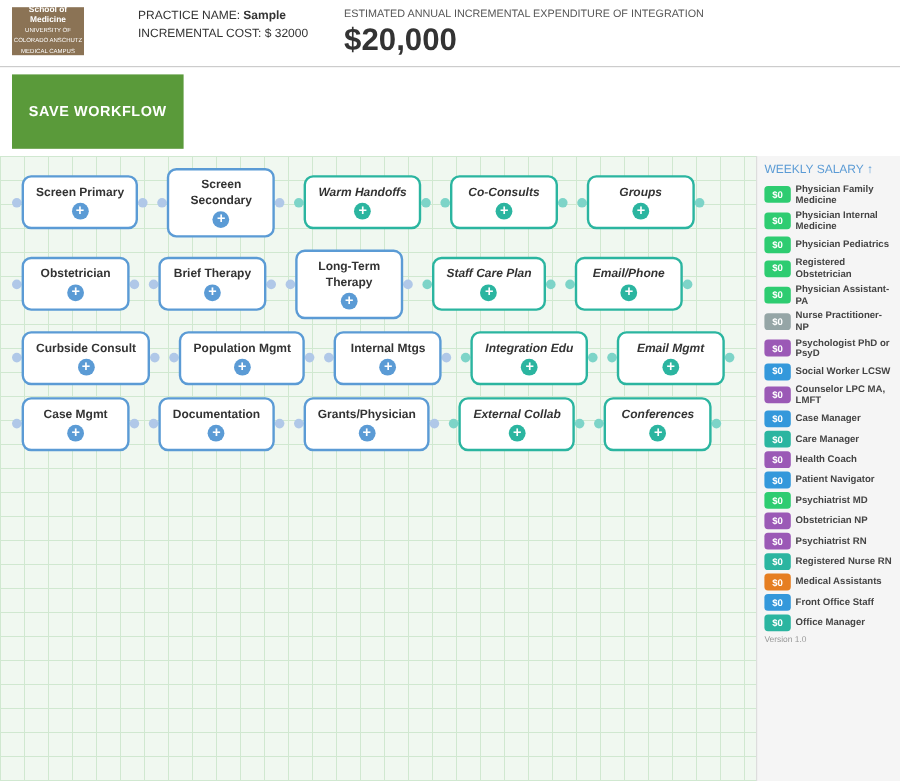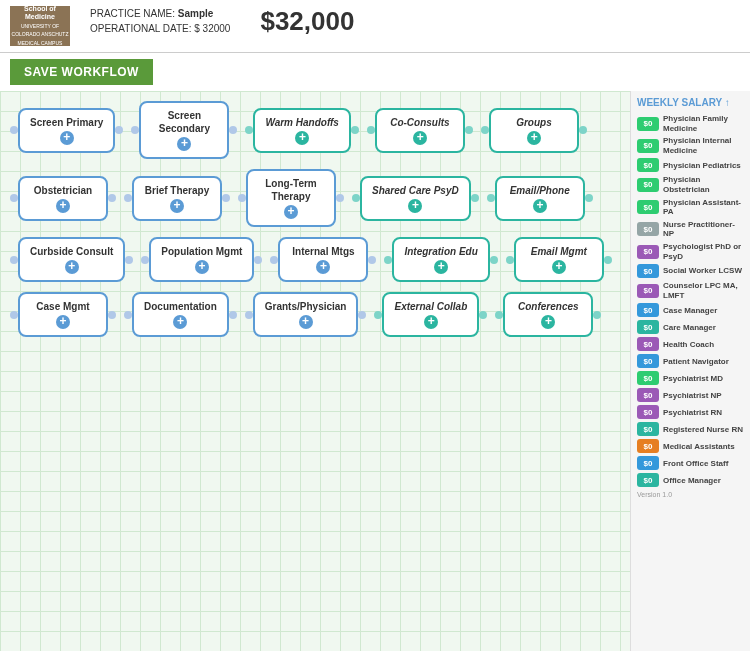--- a/index.html
+++ b/index.html
@@ -2,27 +2,27 @@
 <html><head>
   <meta charset="utf-8">
   <style>
     * { box-sizing: border-box; margin: 0; padding: 0; }
     body { font-family: Arial, sans-serif; font-size: 11px; background: #fff; width: 750px; height: 651px; overflow: hidden; }
 
     #header { display: flex; align-items: flex-start; padding: 6px 10px; border-bottom: 1px solid #ccc; background: #fff; }
     #logo-area { display: flex; align-items: center; margin-right: 20px; }
     #logo-box { width: 60px; height: 40px; background: #8B7355; display: flex; align-items: center; justify-content: center; font-size: 8px; color: white; font-weight: bold; line-height: 1.1; text-align: center; }
     #practice-info { margin-right: 30px; }
-    #practice-info p { font-size: 10px; color: #333; line-height: 1.5; }
+    #practice-info p { font-size: 10px; color: #333; line-height: 1.5; margin-left: 25px; }
     #practice-info .pname { font-weight: bold; }
     #cost-info { }
     #cost-info .label { font-size: 9px; color: #555; line-height: 1.3; }
     #cost-info .amount { font-size: 26px; font-weight: bold; color: #333; }
 
-    #save-btn { display: inline-block; background: #5A9A3A; color: white; padding: 6px 14px; font-size: 12px; font-weight: bold; cursor: pointer; border: none; margin: 6px 10px; letter-spacing: 0.5px; }
+    #save-btn { display: inline-block; background: #5A9A3A; color: white; padding: 24px 14px; font-size: 12px; font-weight: bold; cursor: pointer; border: none; margin: 6px 10px; letter-spacing: 0.5px; }
 
     #main { display: flex; height: calc(651px - 85px); }
 
     #canvas-area { flex: 1; background-image: 
       linear-gradient(to right, #d0e8d0 1px, transparent 1px),
       linear-gradient(to bottom, #d0e8d0 1px, transparent 1px);
       background-size: 20px 20px;
       background-color: #f0f8f0;
       padding: 10px;
       overflow: hidden;
@@ -57,21 +57,21 @@
       color: white;
       font-size: 12px;
       line-height: 12px;
       text-align: center;
       margin: 2px auto 0;
       cursor: pointer;
     }
     .wf-node.teal .plus-btn { background: #2bb5a0; }
 
     #sidebar { width: 120px; background: #f5f5f5; border-left: 1px solid #ddd; padding: 6px; overflow-y: auto; }
-    #sidebar-title { font-size: 10px; font-weight: bold; color: #333; margin-bottom: 6px; text-align: left; }
+    #sidebar-title { font-size: 10px; font-weight: normal; color: #333; margin-bottom: 6px; text-align: left; }
     #sidebar-title span { color: #5b9bd5; }
 
     .salary-item { display: flex; align-items: center; margin-bottom: 3px; }
     .salary-badge {
       min-width: 22px;
       height: 14px;
       border-radius: 3px;
       font-size: 8px;
       color: white;
       font-weight: bold;
@@ -109,26 +109,27 @@
     <div id="logo-box">
       <span style="font-size:7px; text-align:center; line-height:1.2;">School of Medicine<br><span style="font-size:5px; font-weight:normal;">UNIVERSITY OF COLORADO ANSCHUTZ MEDICAL CAMPUS</span></span>
     </div>
   </div>
   <div id="practice-info">
     <p>
       <span>PRACTICE NAME:</span>
       <span class="pname">Sample</span>
     </p>
     <p>
-      <span>OPERATIONAL DATE:</span>
+      <span>INCREMENTAL COST:</span>
       <span>$ 32000</span>
     </p>
   </div>
   <div id="cost-info">
-    <div class="amount">$32,000</div>
+    <div class="label">ESTIMATED ANNUAL INCREMENTAL EXPENDITURE OF INTEGRATION</div>
+    <div class="amount">$20,000</div>
   </div>
 </div>
 
 <button id="save-btn">SAVE WORKFLOW</button>
 
 <div id="main">
   <div id="canvas-area">
 
     <div class="workflow-row">
       <div class="wf-node-wrap">
@@ -194,21 +195,21 @@
         <div class="node-handle"></div>
         <div class="wf-node blue">
           <span>Long-Term<br>Therapy</span>
           <span class="plus-btn">+</span>
         </div>
         <div class="node-handle"></div>
       </div>
       <div class="wf-node-wrap">
         <div class="node-handle teal"></div>
         <div class="wf-node teal">
-          <span>Shared Care PsyD</span>
+          <span>Staff Care Plan</span>
           <span class="plus-btn" style="background:#2bb5a0;">+</span>
         </div>
         <div class="node-handle teal"></div>
       </div>
       <div class="wf-node-wrap">
         <div class="node-handle teal"></div>
         <div class="wf-node teal">
           <span>Email/Phone</span>
           <span class="plus-btn" style="background:#2bb5a0;">+</span>
         </div>
@@ -316,21 +317,21 @@
         <div class="salary-item">
     <span class="salary-badge" style="background:#2ecc71">$0</span>
     <span class="salary-name">Physician Internal Medicine</span>
   </div>
         <div class="salary-item">
     <span class="salary-badge" style="background:#2ecc71">$0</span>
     <span class="salary-name">Physician Pediatrics</span>
   </div>
         <div class="salary-item">
     <span class="salary-badge" style="background:#2ecc71">$0</span>
-    <span class="salary-name">Physician Obstetrician</span>
+    <span class="salary-name">Registered Obstetrician</span>
   </div>
         <div class="salary-item">
     <span class="salary-badge" style="background:#2ecc71">$0</span>
     <span class="salary-name">Physician Assistant-PA</span>
   </div>
         <div class="salary-item">
     <span class="salary-badge" style="background:#95a5a6">$0</span>
     <span class="salary-name">Nurse Practitioner-NP</span>
   </div>
         <div class="salary-item">
@@ -360,21 +361,21 @@
         <div class="salary-item">
     <span class="salary-badge" style="background:#3498db">$0</span>
     <span class="salary-name">Patient Navigator</span>
   </div>
         <div class="salary-item">
     <span class="salary-badge" style="background:#2ecc71">$0</span>
     <span class="salary-name">Psychiatrist MD</span>
   </div>
         <div class="salary-item">
     <span class="salary-badge" style="background:#9b59b6">$0</span>
-    <span class="salary-name">Psychiatrist NP</span>
+    <span class="salary-name">Obstetrician NP</span>
   </div>
         <div class="salary-item">
     <span class="salary-badge" style="background:#9b59b6">$0</span>
     <span class="salary-name">Psychiatrist RN</span>
   </div>
         <div class="salary-item">
     <span class="salary-badge" style="background:#2bb5a0">$0</span>
     <span class="salary-name">Registered Nurse RN</span>
   </div>
         <div class="salary-item">

